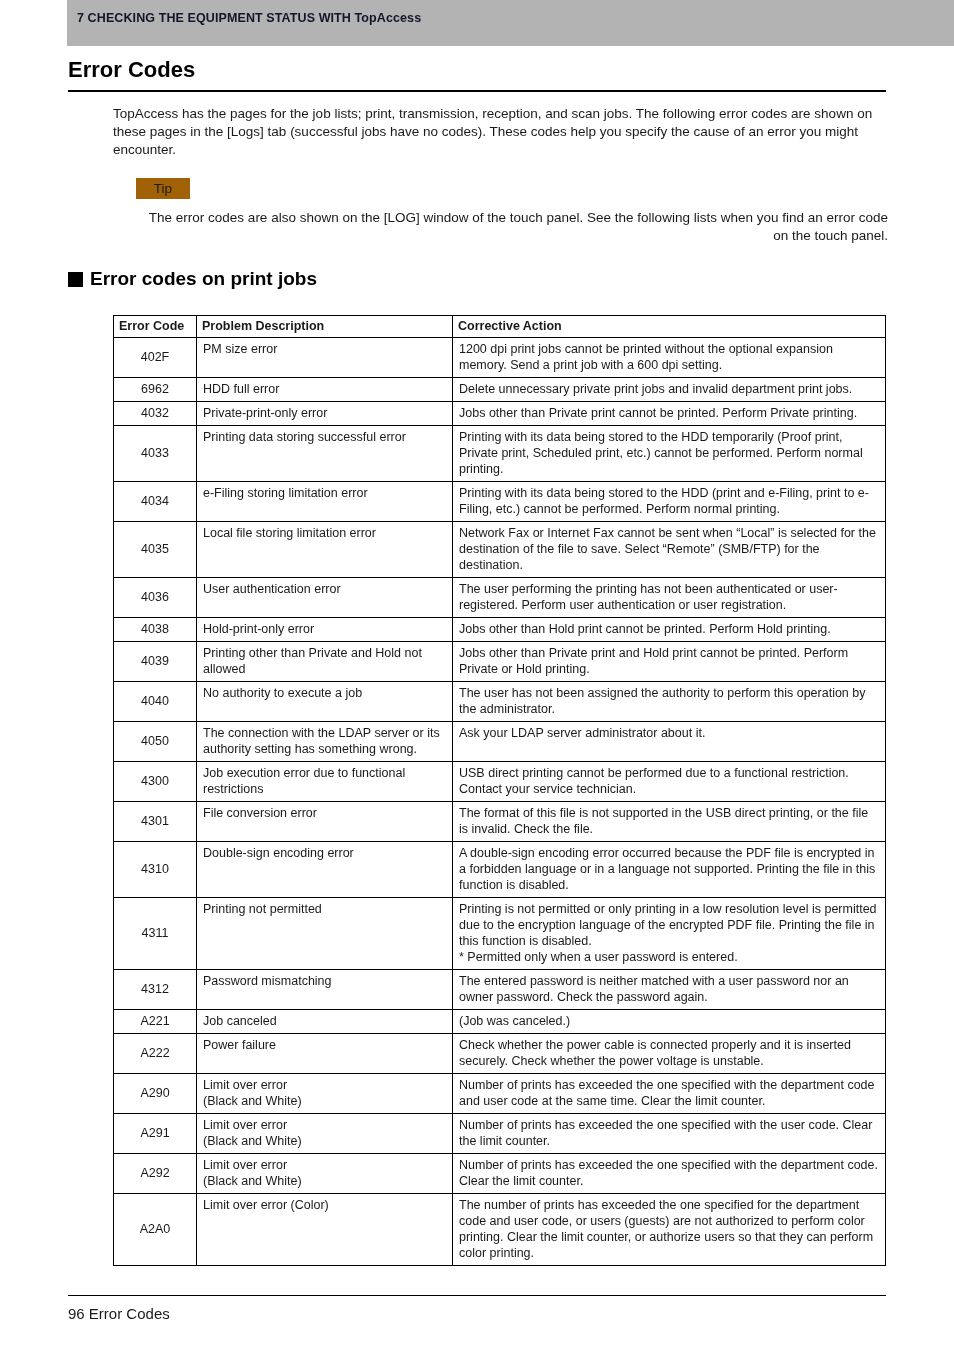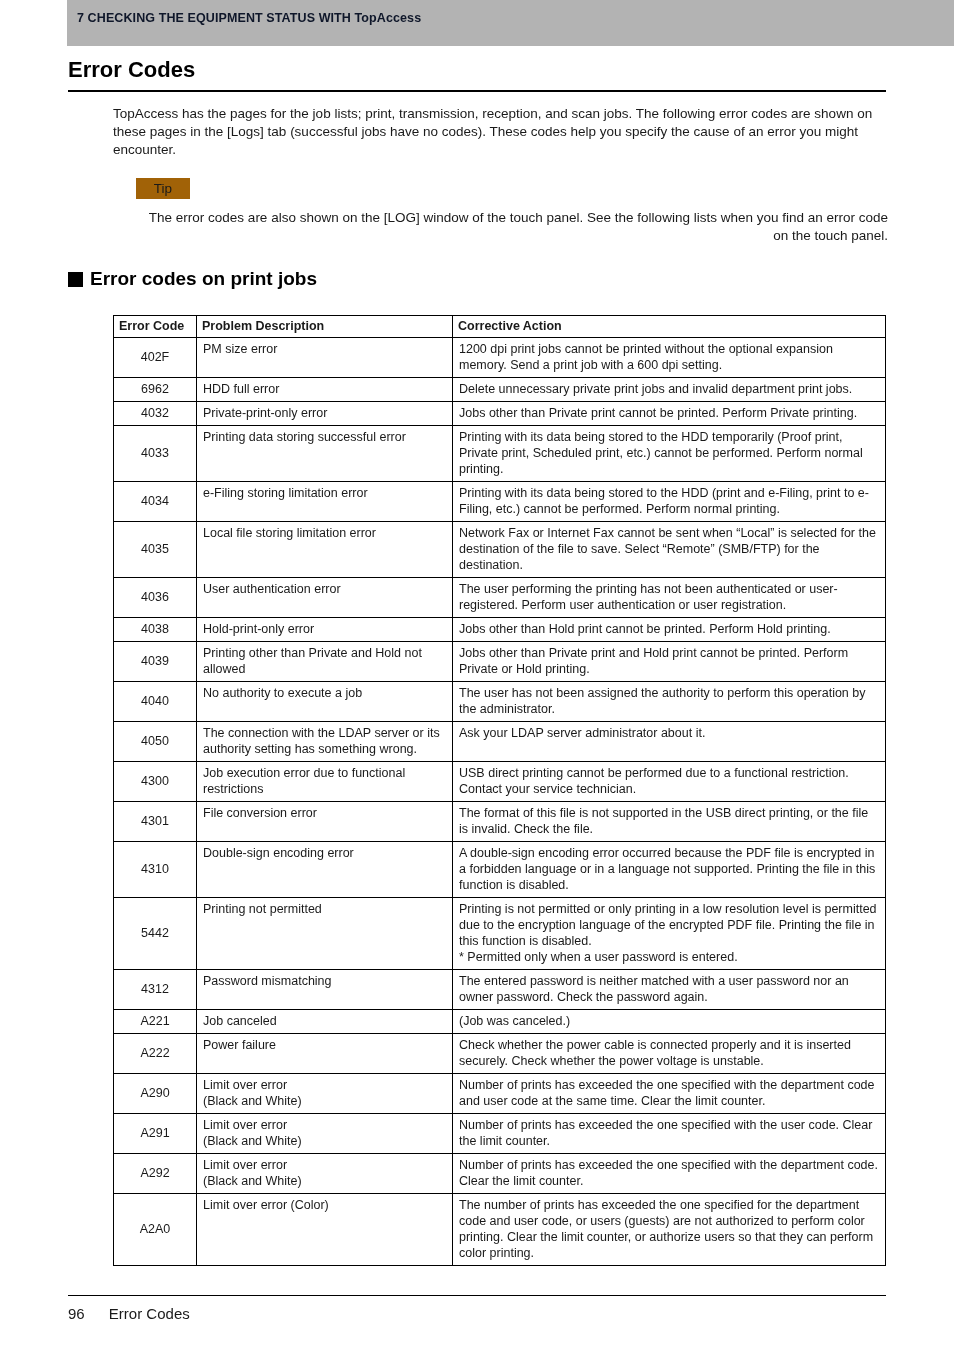--- a/index.html
+++ b/index.html
@@ -14,21 +14,21 @@
     .section-heading { position: absolute; left: 68px; top: 268px; font-size: 19px; font-weight: bold; color: #000; margin: 0; display: flex; align-items: center; }
     .section-heading .sq { display: inline-block; width: 15px; height: 15px; background: #000; margin-right: 7px; }
     table.errors { position: absolute; left: 113px; top: 315px; width: 773px; border-collapse: collapse; font-size: 12.5px; line-height: 16px; }
     table.errors th, table.errors td { border: 1px solid #000; padding: 3px 5px 4px 6px; vertical-align: top; }
     table.errors th { font-weight: bold; text-align: left; padding: 2px 5px 3px; }
     table.errors td.code { text-align: center; vertical-align: middle; width: 78px; padding-left: 2px; padding-right: 2px; }
     table.errors td.desc { width: 244px; }
     table.errors td.act { white-space: pre-line; }
     .foot-rule { position: absolute; left: 68px; top: 1295px; width: 818px; height: 1px; background: #000; }
     .foot { position: absolute; left: 68px; top: 1305px; font-size: 15px; }
-    .foot .num { margin-right: 20px; }
+    .foot .num { margin-right: 0; }
   </style>
 </head>
 <body>
 
 <div class="header-band">
   <span>7 CHECKING THE EQUIPMENT STATUS WITH TopAccess</span>
 </div>
 
 <h1 class="page-title">Error Codes</h1>
 <div class="title-rule"></div>
@@ -116,21 +116,21 @@
         <td class="code">4301</td>
         <td class="desc act">File conversion error</td>
         <td class="act">The format of this file is not supported in the USB direct printing, or the file is invalid. Check the file.</td>
       </tr>
       <tr>
         <td class="code">4310</td>
         <td class="desc act">Double-sign encoding error</td>
         <td class="act">A double-sign encoding error occurred because the PDF file is encrypted in a forbidden language or in a language not supported. Printing the file in this function is disabled.</td>
       </tr>
       <tr>
-        <td class="code">5442</td>
+        <td class="code">4311</td>
         <td class="desc act">Printing not permitted</td>
         <td class="act">Printing is not permitted or only printing in a low resolution level is permitted due to the encryption language of the encrypted PDF file. Printing the file in this function is disabled.
 * Permitted only when a user password is entered.</td>
       </tr>
       <tr>
         <td class="code">4312</td>
         <td class="desc act">Password mismatching</td>
         <td class="act">The entered password is neither matched with a user password nor an owner password. Check the password again.</td>
       </tr>
       <tr>

